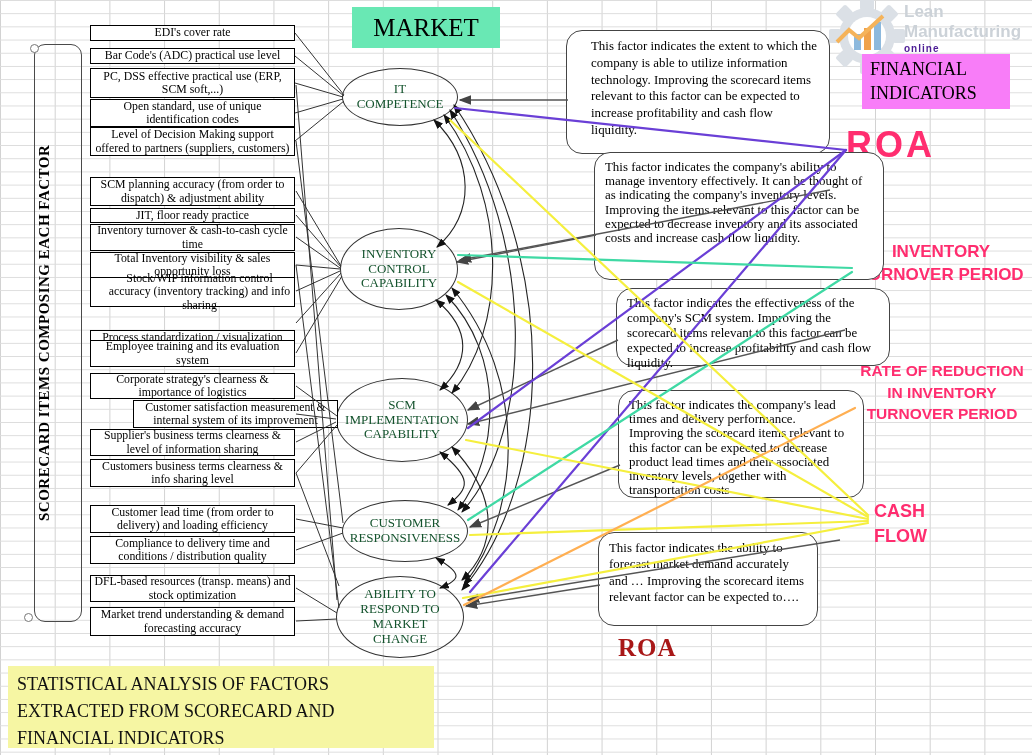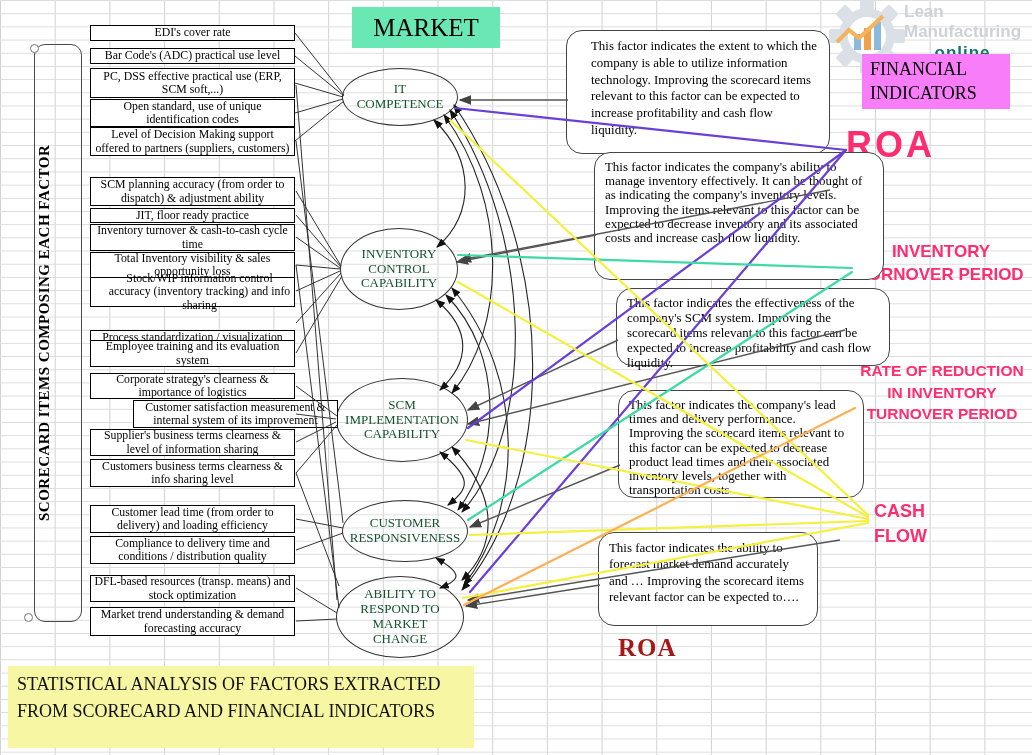--- a/index.html
+++ b/index.html
@@ -38,28 +38,28 @@
     font-size:25px;color:#000;}
   .fin-head{position:absolute;left:862px;top:54px;width:148px;z-index:11;background:#f87df8;
     font-size:18px;line-height:1.35;padding:3px 8px;box-sizing:border-box;color:#000;}
   .pink{color:#ff2d6f;font-family:"Liberation Sans",sans-serif;font-weight:bold;z-index:11;position:absolute;}
   .roa-top{left:846px;top:124px;font-size:36px;letter-spacing:3px;font-weight:bold;}
   .inv-turn{left:850px;top:241px;width:182px;font-size:17px;text-align:center;line-height:1.35;}
   .rate-red{left:852px;top:360px;width:180px;font-size:15.5px;text-align:center;line-height:1.4;}
   .cash-flow{left:874px;top:499px;width:72px;font-size:18px;line-height:1.4;}
   .roa-bottom{position:absolute;left:618px;top:634px;z-index:11;color:#a81717;
     font-size:25px;font-weight:bold;font-family:"Liberation Serif",serif;letter-spacing:1px;}
-  .banner{position:absolute;left:8px;top:666px;width:466px;height:82px;z-index:11;
+  .banner{position:absolute;left:8px;top:666px;width:426px;height:82px;z-index:11;
     background:#f6f6a3;color:#111;font-size:18px;line-height:1.5;padding:5px 9px;
     box-sizing:border-box;}
   
   .logo{position:absolute;left:826px;top:0;z-index:4;font-family:"Liberation Sans",sans-serif;}
   .logo-text{position:absolute;left:78px;top:2px;color:#ccd2d8;font-weight:bold;
     font-size:17px;line-height:1.2;}
-  .logo-online{color:#0f766e;font-size:17px;text-align:center;letter-spacing:1px;}
+  .logo-online{color:#4c1d95;font-size:10px;text-align:left;letter-spacing:1px;}
   
   .overlay{position:absolute;inset:0;z-index:60;pointer-events:none;}
 </style>
 </head>
 <body>
 
 <div class="canvas">
   <div class="grid"></div>
 
   <div class="logo">

